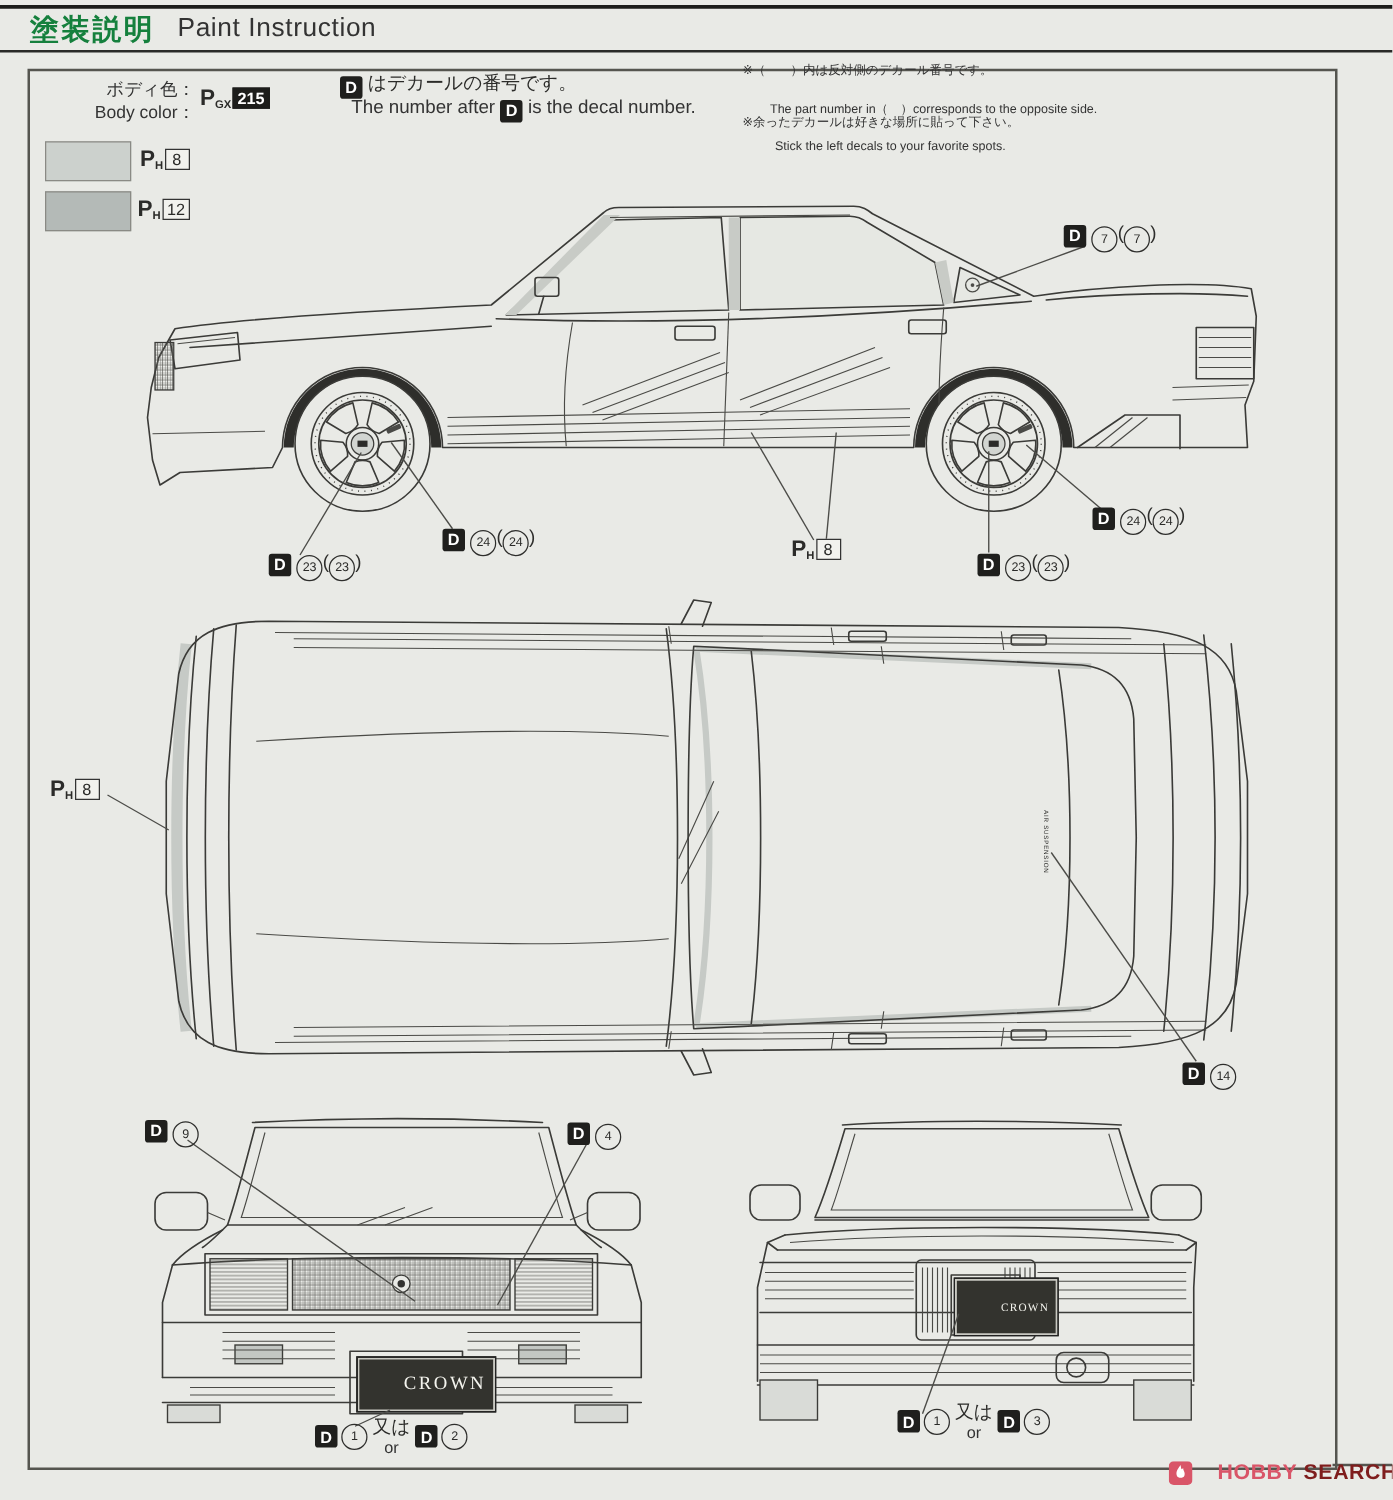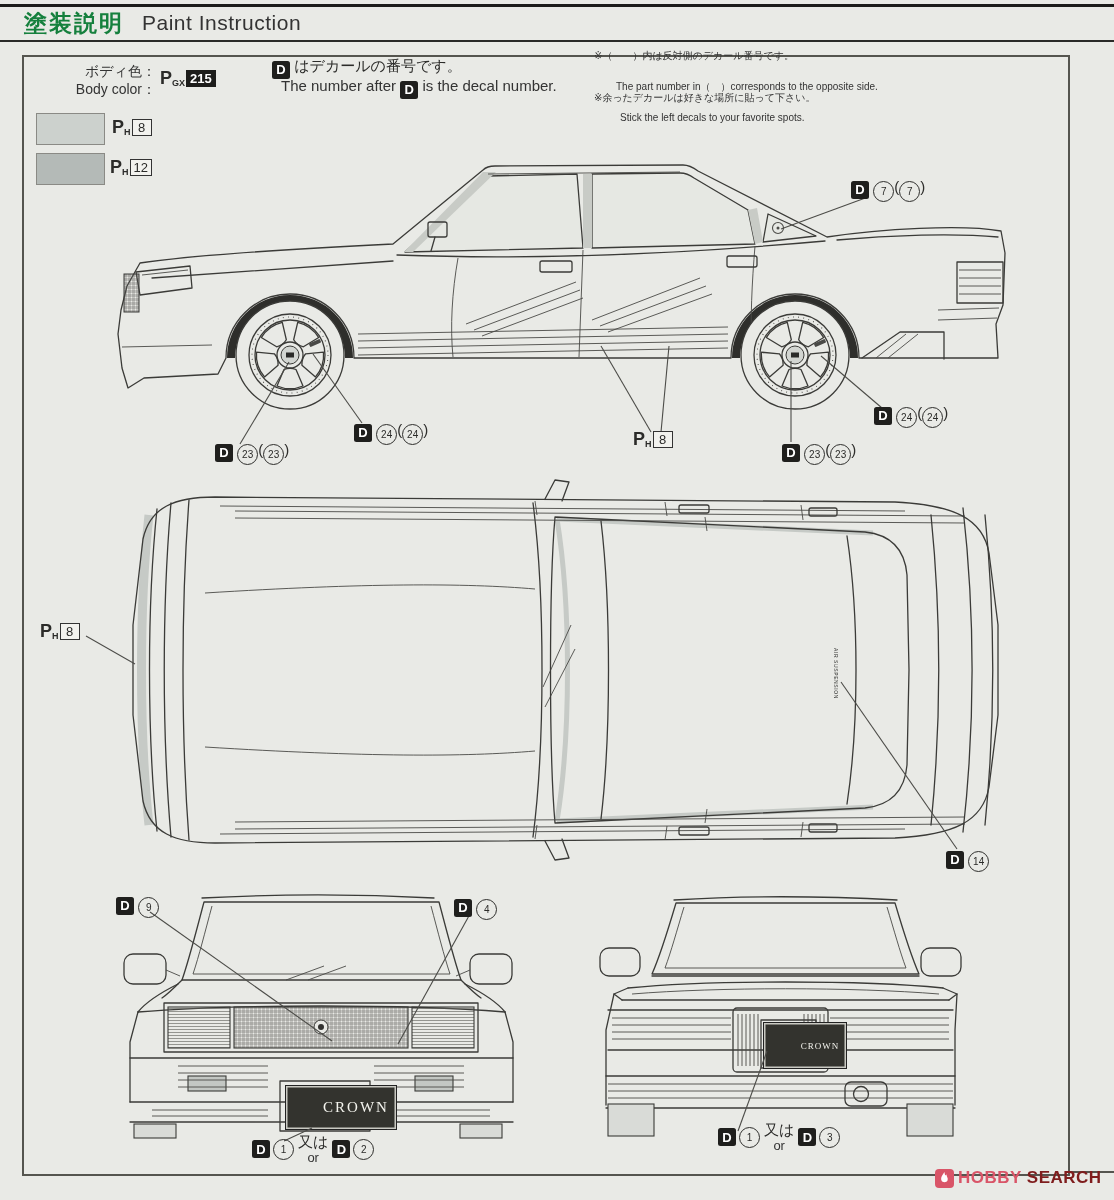--- a/index.html
+++ b/index.html
@@ -370,16 +370,16 @@
 </div>
 
 <div class="abs" id="wm">
   <span id="wmicon">
     <svg width="19" height="19" viewBox="0 0 19 19">
       <rect x="0" y="0" width="19" height="19" rx="4" fill="#d95568"></rect>
       <path d="M9.5,3 C7,6.5 5.5,8.5 6.5,11.5 C7.3,13.8 11.7,13.8 12.5,11.5 C13.5,8.7 11.5,8 11.5,5.2 C10.6,7.2 9.8,6.6 9.5,3 Z" fill="#fff"></path>
     </svg>
   </span>
   <span id="wmtext">
-    <span class="hob" style="color: rgb(217, 85, 104);">HOBBY</span>
+    <span class="hob" style="color: rgb(217, 85, 104); margin-left: 16px;">HOBBY</span>
     <span class="sea" style="color: #7f1d1d;">SEARCH</span>
   </span>
 </div>
 
 </body></html>

